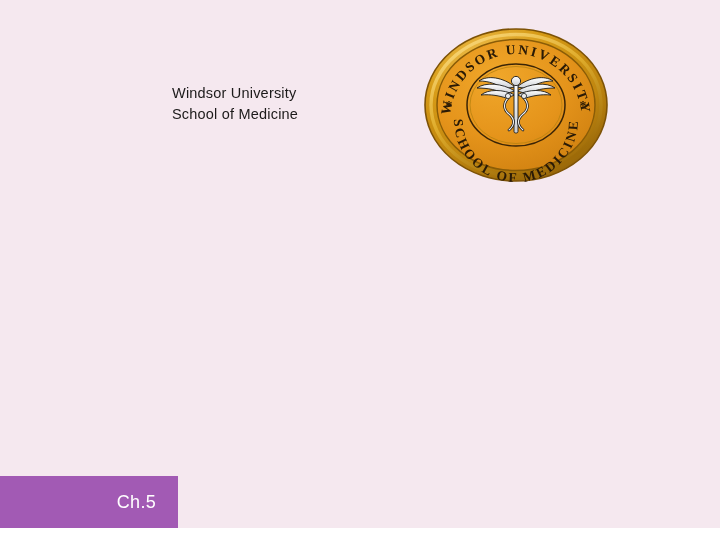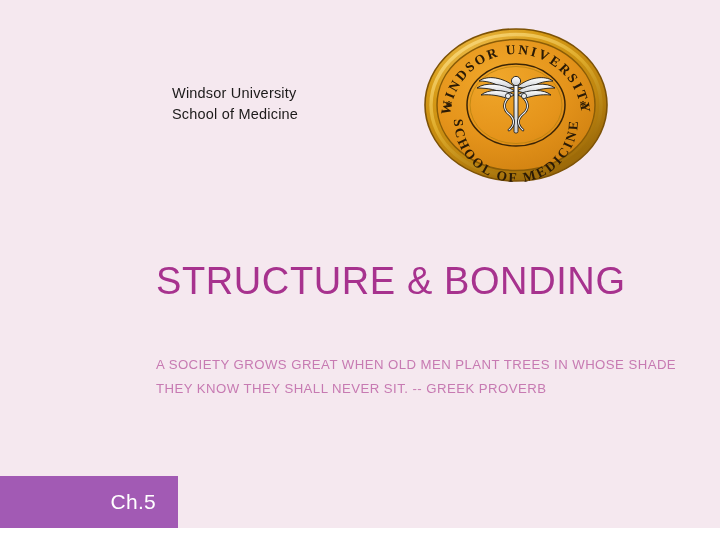--- a/index.html
+++ b/index.html
@@ -96,21 +96,21 @@
     height: 52px;
     background: #a25ab4;
     display: flex;
     align-items: center;
     justify-content: flex-end;
     box-sizing: border-box;
     padding-right: 22px;
   }
   .footer-left-label {
     color: #ffffff;
-    font-size: 21px;
+    font-size: 18px;
     font-weight: 400;
     letter-spacing: 0.3px;
   }
 
   .footer-right {
     position: absolute;
     left: 185px;
     top: 476px;
     width: 535px;
     height: 52px;
@@ -210,26 +210,21 @@
         <circle cx="101" cy="69" r="2.6" fill="#e9eaec" stroke="#1b1b1b" stroke-width="0.8"></circle>
       </g>
     </svg>
   </div>
 
   <div class="school-name">
     <div>Windsor University</div>
     <div>School of Medicine</div>
   </div>
 
-  <div class="deck-title">STRUCTURE &amp; BONDING</div>
-
-  <div class="deck-subtitle">
-    <div>A SOCIETY GROWS GREAT WHEN OLD MEN PLANT TREES IN WHOSE SHADE</div>
-    <div>THEY KNOW THEY SHALL NEVER SIT. -- GREEK PROVERB</div>
-  </div>
+
 
   <div class="footer-left">
     <span class="footer-left-label">Ch.5</span>
   </div>
 
 
   <div class="slide-bottom-white"></div>
 </div>
 
 </body></html>

